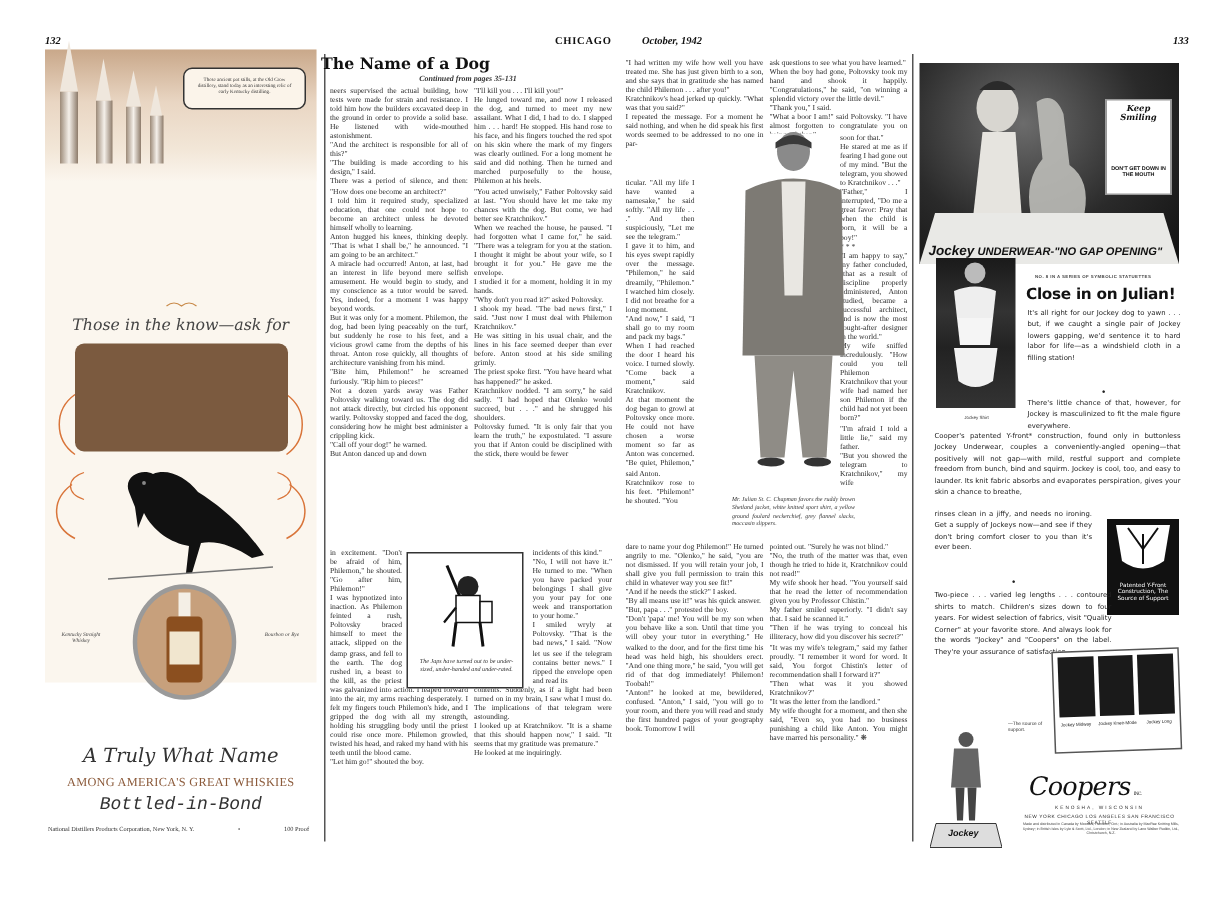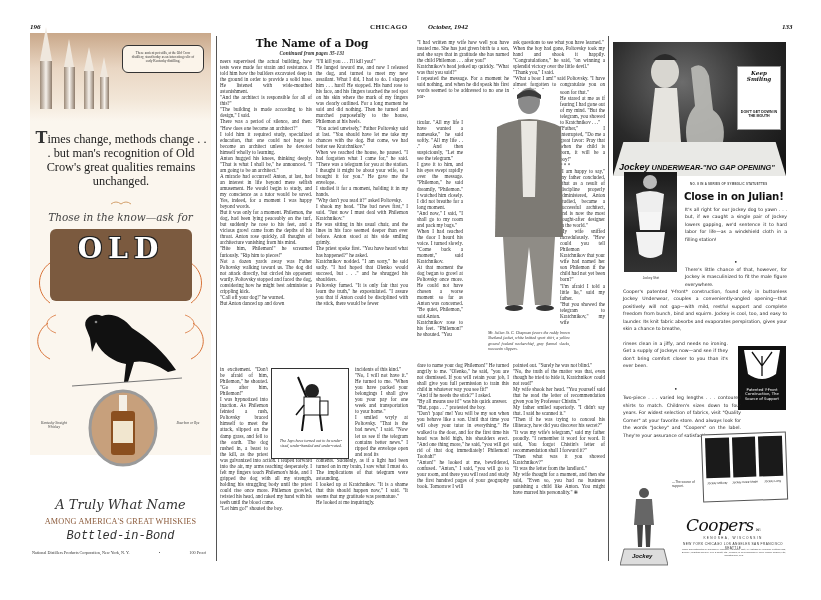--- a/index.html
+++ b/index.html
@@ -22,21 +22,21 @@
 .oc-logo{position:absolute;left:20px;top:196px;width:142px;height:72px;background:#7b5a3f;border-radius:6px;text-align:center;padding-top:3px}
 .oc-logo span{display:block;font-family:"DejaVu Serif",serif;font-weight:bold;font-size:28px;line-height:33px;color:#fff;letter-spacing:6px;text-shadow:1px 1px 0 #222,-1px -1px 0 #222,1px -1px 0 #222,-1px 1px 0 #222}
 .oc-crow{position:absolute;left:42px;top:275px;width:110px;height:80px}
 .oc-label{position:absolute;left:58px;top:356px;width:70px;height:78px}
 .oc-side{position:absolute;font-family:"Liberation Serif",serif;font-style:italic;font-size:3.6px;line-height:4.2px;text-align:center;color:#444}
 .oc-truly{position:absolute;left:0;top:497px;width:181px;text-align:center;font-family:"DejaVu Serif",serif;font-style:italic;font-size:13px;color:#333}
 .oc-among{position:absolute;left:0;top:516px;width:181px;text-align:center;font-family:"Liberation Serif",serif;font-size:8.2px;color:#8b5a3a;letter-spacing:.2px}
 .oc-bib{position:absolute;left:0;top:530px;width:181px;text-align:center;font-family:Liberation Mono, monospace;font-style:italic;font-size:12px;color:#333}
 .oc-nat{position:absolute;left:3px;top:551px;width:178px;font-family:"Liberation Serif",serif;font-size:4.2px;color:#333;display:flex;justify-content:space-between}
 
-.art-title{position:absolute;left:214px;top:37px;width:196px;text-align:center;font-family:"DejaVu Serif",serif;font-weight:bold;font-size:10.5px;color:#111}
+.art-title{position:absolute;left:214px;top:37px;width:196px;font-family:"DejaVu Serif",serif;font-weight:bold;font-size:10.5px;color:#111}
 .art-sub{position:absolute;left:214px;top:50px;width:196px;text-align:center;font-family:"Liberation Serif",serif;font-style:italic;font-weight:bold;font-size:5.3px;color:#333}
 .jap-box{position:absolute;left:271px;top:368px;width:78px;height:91px;border:1px solid #333;background:#fff}
 .jap-cap{position:absolute;left:4px;top:70px;width:70px;text-align:center;font-family:"Liberation Serif",serif;font-style:italic;font-size:4.1px;line-height:4.9px;color:#333}
 .photo{position:absolute;left:489px;top:87px;width:78px;height:225px}
 .photo-cap{position:absolute;left:488px;top:330px;width:82px;font-family:"Liberation Serif",serif;font-style:italic;font-size:4px;line-height:5.4px;color:#333;text-align:justify}
 
 .jk-photo{position:absolute;left:613px;top:42px;width:173px;height:134px;background:radial-gradient(ellipse at 40% 30%,#6c6c6c 0%,#2a2a2a 55%,#111 100%)}
 .jk-base{position:absolute;left:0;top:100px;width:173px;height:34px;background:#e9e9e6;clip-path:polygon(6% 0,94% 0,100% 100%,0 100%)}
 .jk-base-text{position:absolute;left:6px;top:120px;width:165px;font-family:"Liberation Sans",sans-serif;font-style:italic;font-weight:bold;font-size:7.4px;color:#111}
 .jk-sign{position:absolute;left:124px;top:24px;width:44px;height:64px;background:#fff;border:1px solid #999;text-align:center}
@@ -51,52 +51,50 @@
 .jk-models{position:absolute;left:702px;top:433px;width:85px;height:68px;border:1px solid #555;background:#fff;transform:rotate(-2deg)}
 .jk-statue{position:absolute;left:620px;top:485px;width:48px;height:90px}
 .jk-coopers{position:absolute;left:686px;top:515px;width:120px;font-family:"DejaVu Serif",serif;font-style:italic;font-size:17px;color:#111;letter-spacing:-.5px}
 .jk-kenosha{position:absolute;left:678px;top:536px;width:110px;text-align:center;font-family:"Liberation Sans",sans-serif;font-size:3.2px;letter-spacing:1.3px;color:#333}
 .jk-cities{position:absolute;left:678px;top:542px;width:110px;text-align:center;font-family:"Liberation Sans",sans-serif;font-size:3.2px;letter-spacing:.4px;color:#333}
 .jk-fine{position:absolute;left:678px;top:548px;width:112px;text-align:center;font-family:"Liberation Sans",sans-serif;font-size:2.4px;line-height:3px;color:#444}
 </style>
 </head>
 <body>
 
-<div class="abs folio" style="left:30px;top:23px">196</div>
+<div class="abs folio" style="left:30px;top:23px">132</div>
 <div class="abs mast" style="left:370px;top:23px">CHICAGO</div>
 <div class="abs folio" style="left:428px;top:23px">October, 1942</div>
 <div class="abs folio" style="left:782px;top:23px">133</div>
 
 <div class="oc">
   <div class="oc-top">
     <div class="still" style="left:10px;height:48px">
         <div class="cone"></div>
       </div>
     <div class="still" style="left:34px;height:42px;width:11px">
         <div class="cone" style="border-left-width:5.5px;border-right-width:5.5px;border-bottom-width:28px;top:-28px"></div>
       </div>
     <div class="still" style="left:54px;height:38px;width:10px">
         <div class="cone" style="border-left-width:5px;border-right-width:5px;border-bottom-width:24px;top:-24px"></div>
       </div>
     <div class="still" style="left:70px;height:32px;width:9px">
         <div class="cone" style="border-left-width:4.5px;border-right-width:4.5px;border-bottom-width:20px;top:-20px"></div>
       </div>
     <div class="oc-cartouche">These ancient pot stills, at the Old Crow distillery, stand today as an interesting relic of early Kentucky distilling.</div>
   </div>
-  <div class="oc-head"><span class="oc-dropcap">T</span><span>imes change, methods change . . . but man's recognition of Old Crow's great qualities remains unchanged.</span></div>
   <svg class="abs" style="left:80px;top:166px" width="22" height="8">
       <path d="M1 5 Q6 1 11 5 Q16 1 21 5" stroke="#c88a4a" fill="none" stroke-width="0.8"></path>
     </svg>
   <div class="oc-know">Those in the know—ask for</div>
   <svg class="abs" style="left:4px;top:200px" width="173" height="150">
     <path d="M16 30 C2 40 2 60 16 70 M14 90 C0 100 0 118 16 126 M157 30 C171 40 171 60 157 70 M159 90 C173 100 173 118 157 126" stroke="#d9753a" fill="none" stroke-width="1"></path>
     <path d="M22 82 C10 86 10 96 22 100 M151 82 C163 86 163 96 151 100" stroke="#d9753a" fill="none" stroke-width="0.8"></path>
   </svg>
   <div class="oc-logo">
-    <span>OLD</span>
   </div>
   <svg class="oc-crow" viewBox="0 0 110 80">
     <path d="M14 20 C10 10 22 4 30 8 C40 4 52 10 60 20 C76 30 92 44 104 62 L96 64 C84 56 72 52 62 54 L56 74 L52 74 L54 56 C42 54 30 46 24 34 L20 44 L18 30 Z" fill="#111"></path>
     <circle cx="24" cy="14" r="1.3" fill="#888"></circle>
     <path d="M0 78 L110 70" stroke="#777" stroke-width="1"></path>
   </svg>
   <div class="oc-label">
     <svg width="70" height="78" viewBox="0 0 70 78">
       <ellipse cx="35" cy="39" rx="33" ry="37" fill="#c7a07c" stroke="#9a9a9a" stroke-width="3"></ellipse>
       <rect x="31" y="6" width="8" height="16" fill="#f4efe6"></rect>

